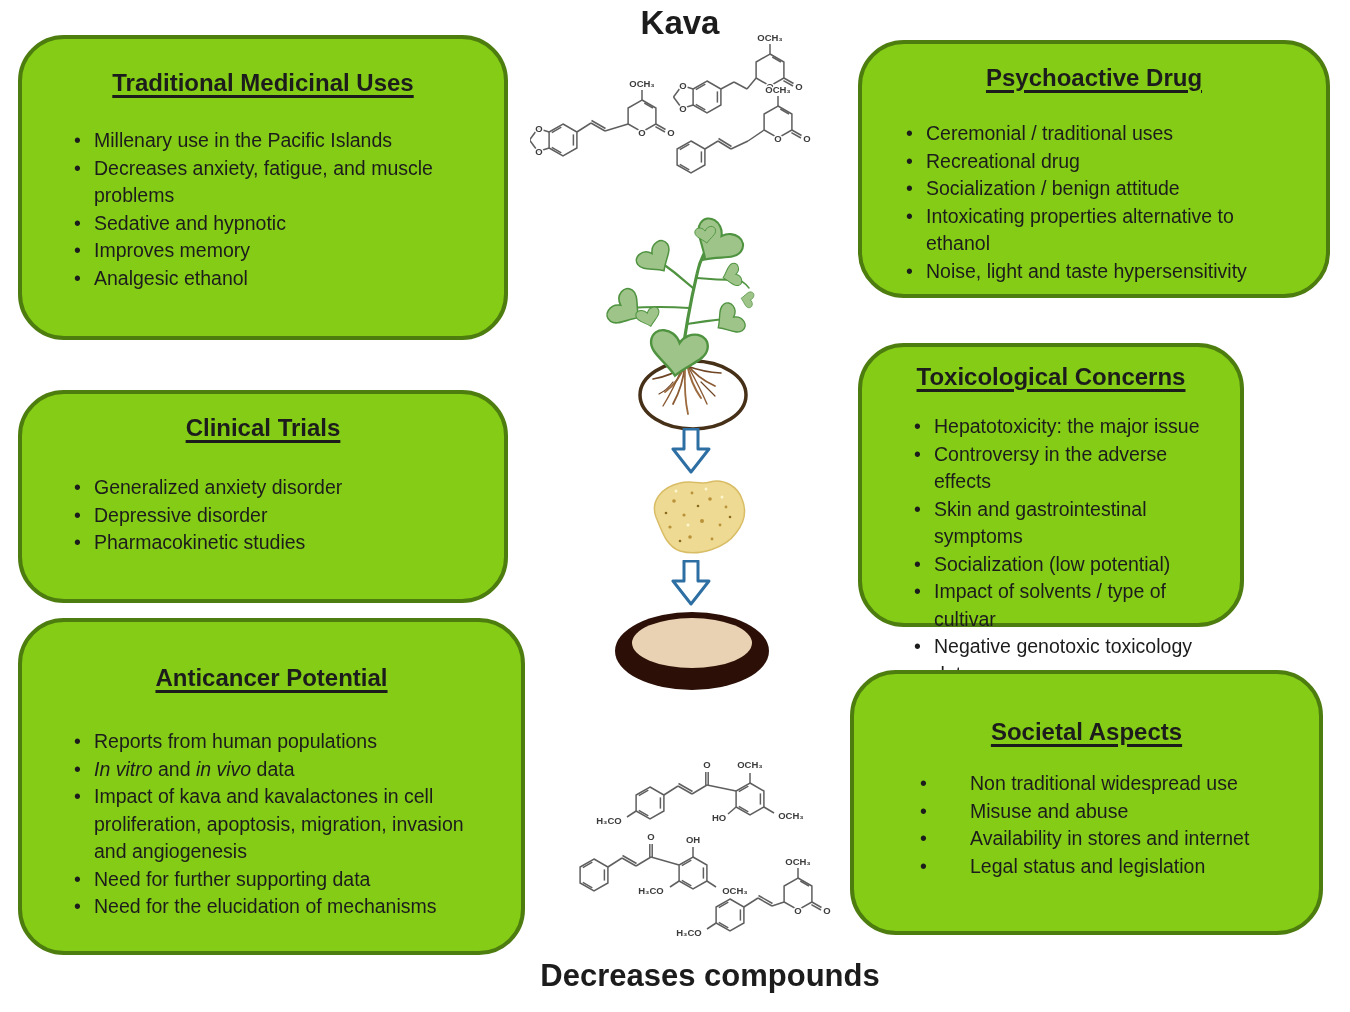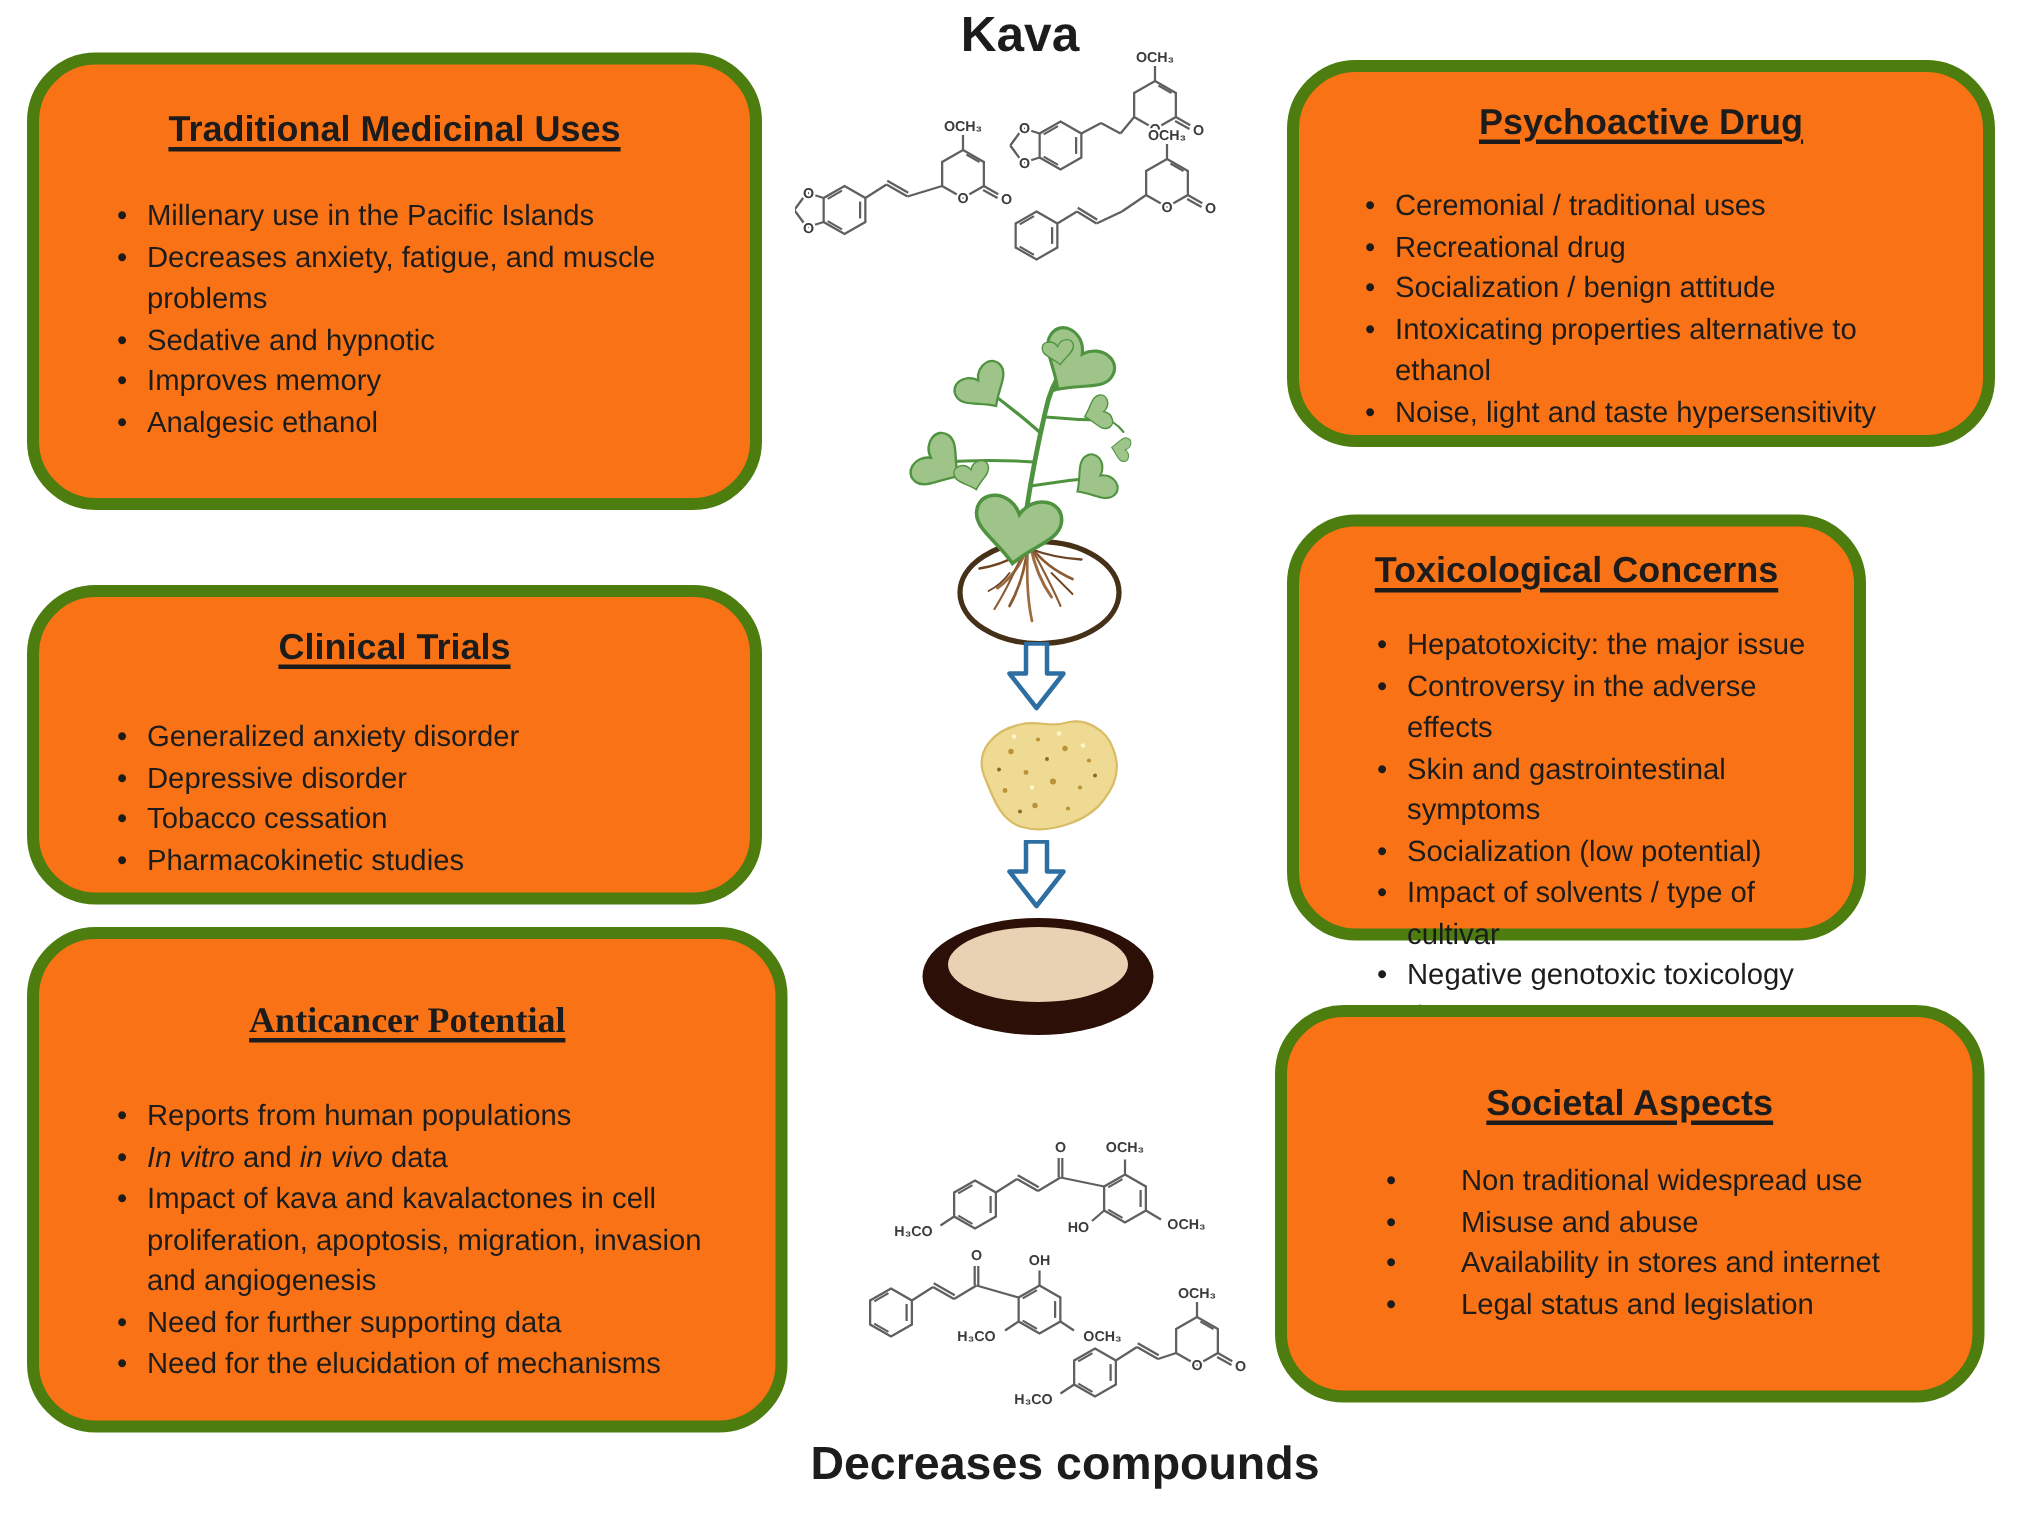--- a/index.html
+++ b/index.html
@@ -1,37 +1,37 @@
 <!DOCTYPE html>
 <html><head>
 <meta charset="utf-8">
 <style>
   html,body{margin:0;padding:0;background:#fff;}
   #canvas{
     position:relative;width:1350px;height:1012px;background:#fff;overflow:hidden;
     font-family:"Liberation Sans",sans-serif;color:#1c1c1c;
   }
   .panel{
-    position:absolute;box-sizing:border-box;background:#f97316;
-    border:8px solid #4d7c0f;border-radius:46px;
+    position:absolute;box-sizing:border-box;background:#84cc16;
+    border:4px solid #4d7c0f;border-radius:46px;
   }
   .panel h2{
     margin:0;text-align:center;font-size:24px;font-weight:bold;
     text-decoration:underline;text-decoration-thickness:2.5px;text-underline-offset:4px;
   }
   .panel ul{margin:0;padding:0 26px 0 52px;list-style:none;font-size:19.5px;line-height:27.5px;}
   .panel li{position:relative;padding-left:20px;}
   .panel li::before{content:"\2022";position:absolute;left:0;}
   
   .p1{left:18px;top:35px;width:490px;height:305px;padding-top:30px;}
   .p1 h2{margin-bottom:30px;} .p1 ul{padding-right:60px;}
   .p2{left:18px;top:378px;width:490px;height:213px;padding-top:20px;margin-top:12px;}
   .p2 h2{margin-bottom:32px;}
   .p3{left:18px;top:618px;width:507px;height:337px;padding-top:42px;}
-  .p3 h2{margin-bottom:36px;font-family:Liberation Serif, serif;}
+  .p3 h2{margin-bottom:36px;}
   .p4{left:858px;top:40px;width:472px;height:258px;padding-top:20px;}
   .p4 h2{margin-bottom:28px;} .p4 ul{padding-left:44px;}
   .p5{left:858px;top:343px;width:386px;height:284px;padding-top:16px;}
   .p5 h2{margin-bottom:22px;}
   .p6{left:850px;top:670px;width:473px;height:265px;padding-top:44px;}
   .p6 h2{margin-bottom:24px;}
   .p6 li{padding-left:64px;} .p6 li::before{left:14px;}
 
   .big-title{position:absolute;font-weight:bold;text-align:center;}
   #kava-title{left:530px;top:4px;width:300px;font-size:33px;}
@@ -62,21 +62,20 @@
       <li>Improves memory</li>
       <li>Analgesic ethanol</li>
     </ul>
   </section>
 
   <section class="panel p2">
     <h2>Clinical Trials</h2>
     <ul>
       <li>Generalized anxiety disorder</li>
       <li>Depressive disorder</li>
-      <li>Tobacco cessation</li>
       <li>Pharmacokinetic studies</li>
     </ul>
   </section>
 
   <section class="panel p3">
     <h2>Anticancer Potential</h2>
     <ul>
       <li>Reports from human populations</li>
       <li><i>In vitro</i><span> and </span><i>in vivo</i><span> data</span></li>
       <li>Impact of kava and kavalactones in cell proliferation, apoptosis, migration, invasion and angiogenesis</li>

